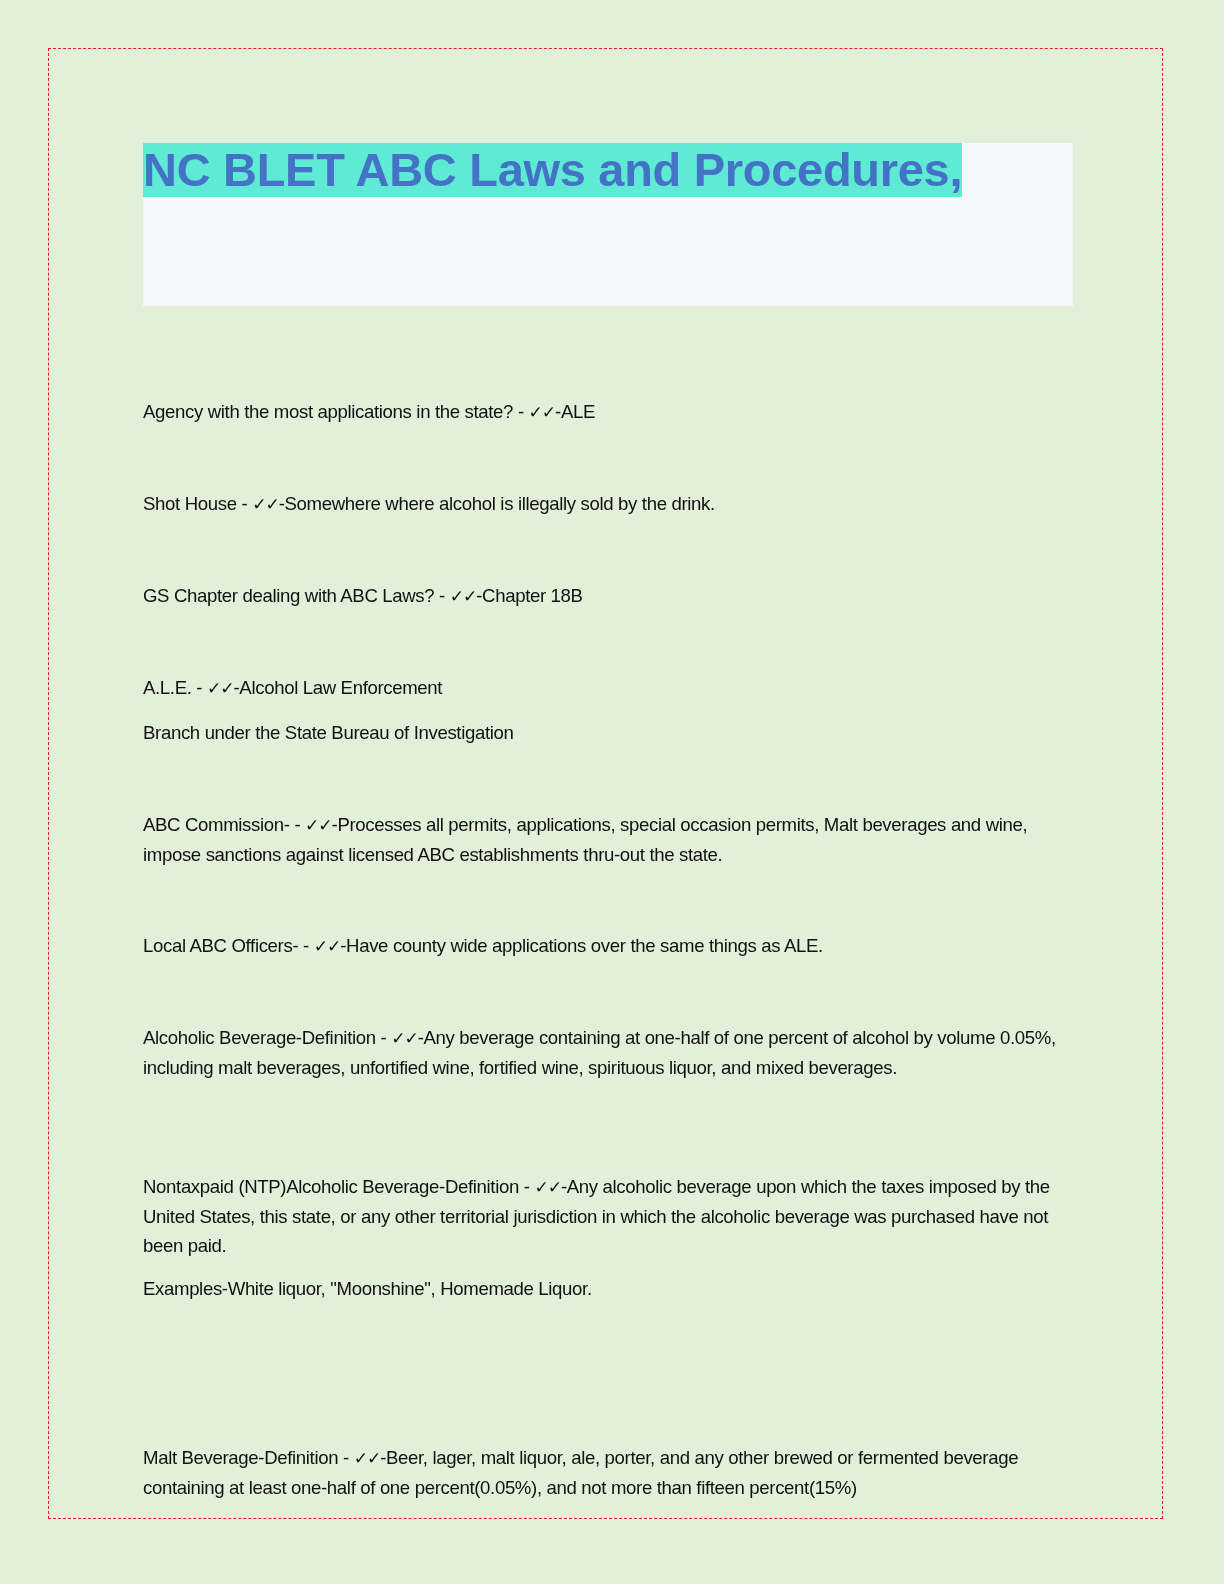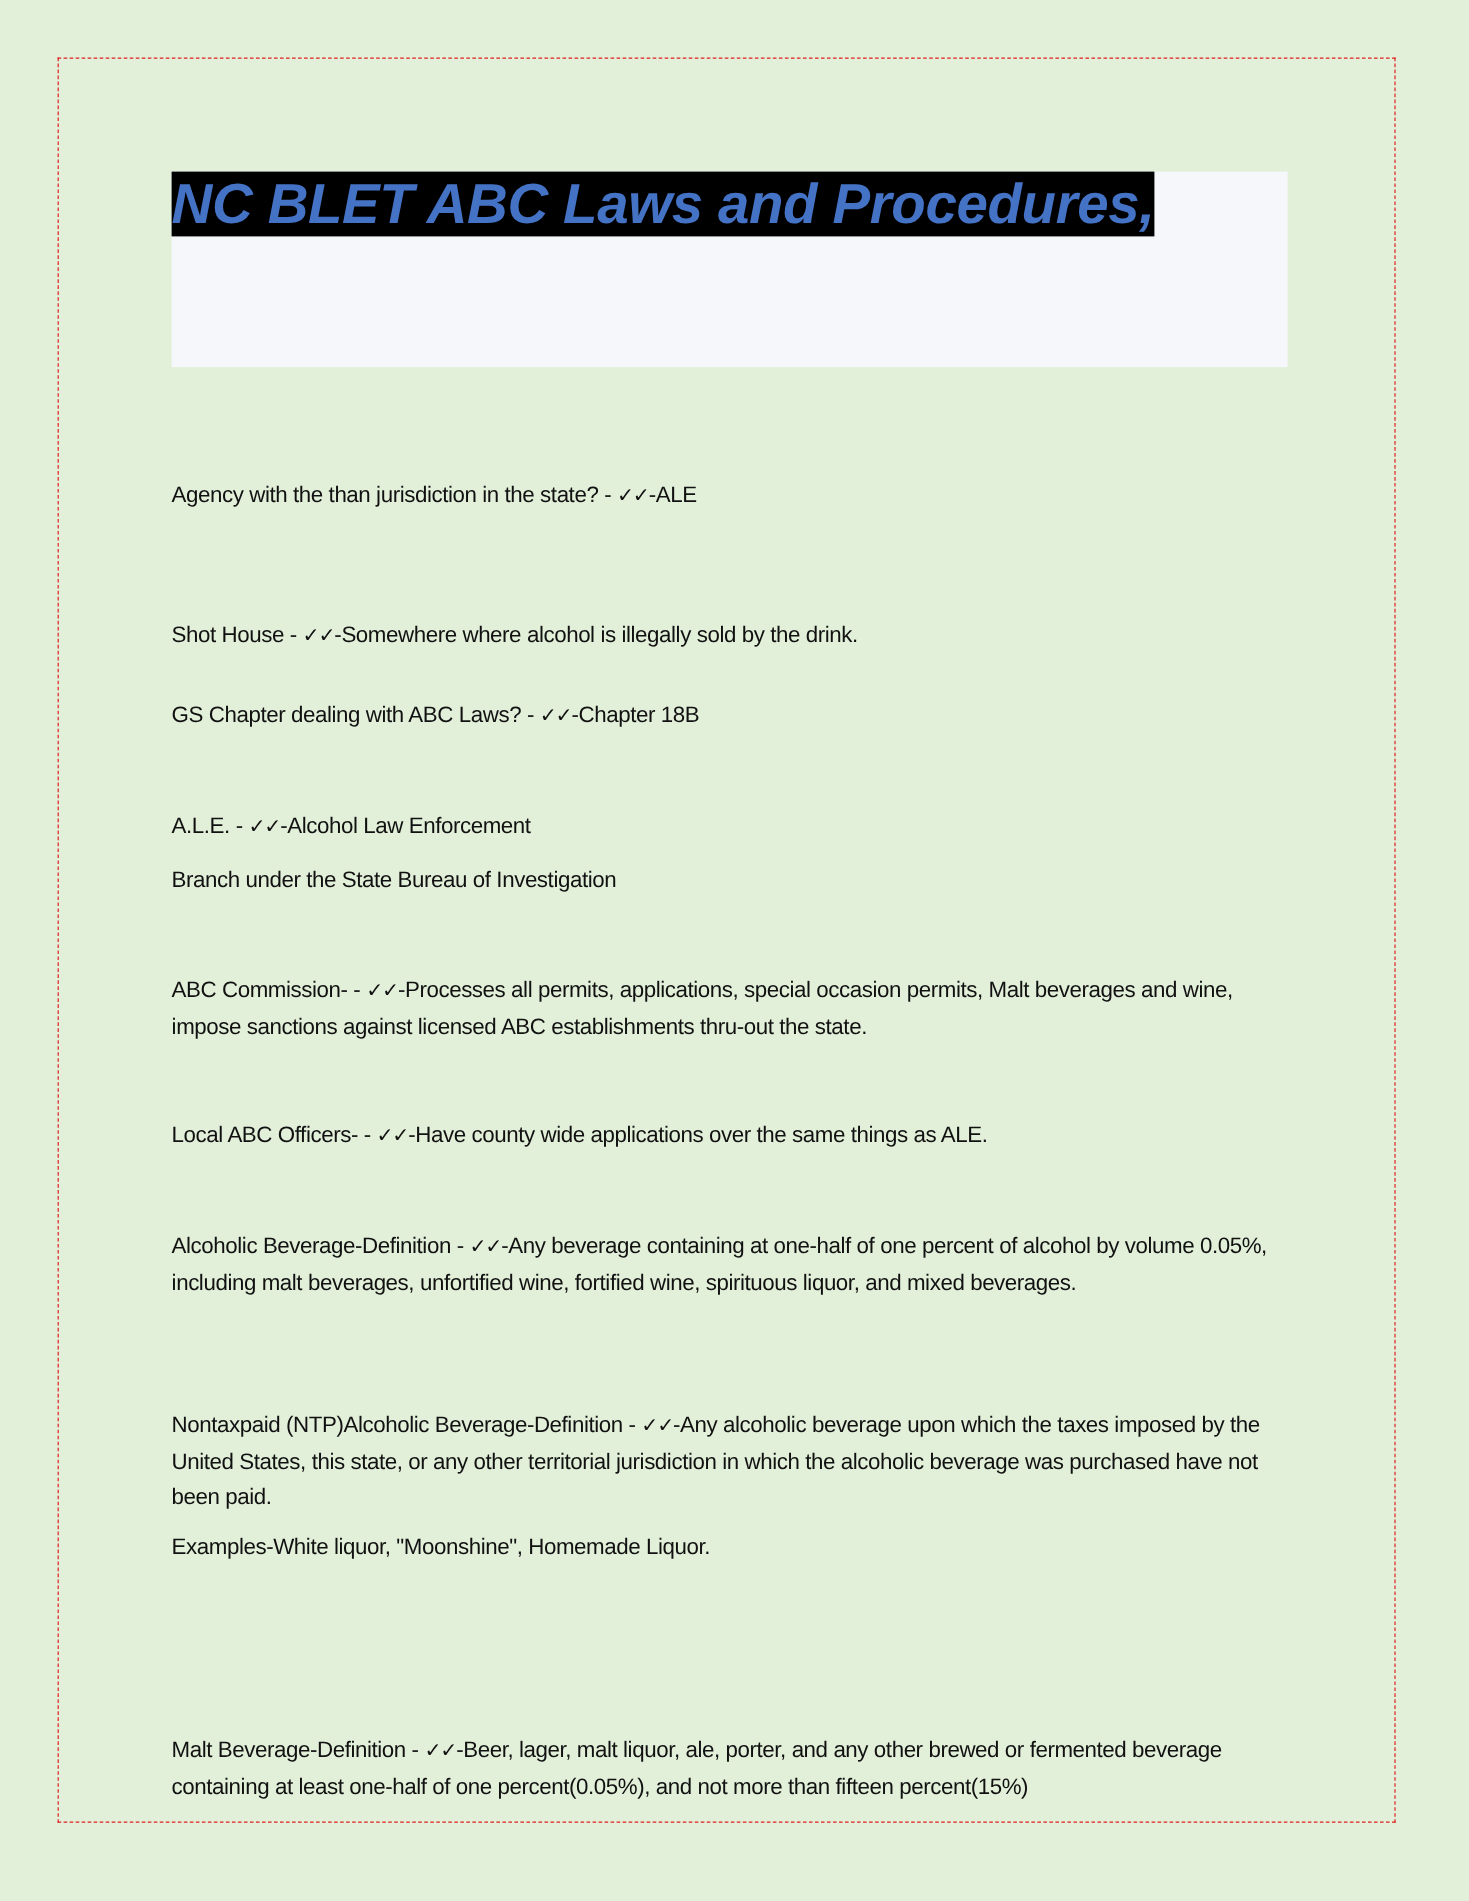--- a/index.html
+++ b/index.html
@@ -34,24 +34,23 @@
     .title {
       margin: 0;
       font-family: "Liberation Sans", sans-serif;
       font-weight: bold;
       font-size: 47px;
       line-height: 54px;
       color: #4472c4;
       letter-spacing: -0.3px;
     }
     .title span {
-      background: #000000;
+      background: #5eead4;
       display: inline;
       padding: 0 0 1px 0;
-      font-style: italic;
     }
     .content {
       position: absolute;
       left: 143px;
       top: 0;
       width: 930px;
       font-family: "Liberation Sans", sans-serif;
       font-size: 18.6px;
       color: #111;
       letter-spacing: -0.35px;
@@ -74,23 +73,23 @@
 <body>
 
 <div class="page-border"></div>
 
 <div class="title-box">
   <h1 class="title"><span>NC BLET ABC Laws and Procedures,</span><br><br></h1>
 </div>
 
 <div class="content">
 
-  <p class="para" style="top:397px"><span>Agency with the than jurisdiction in the state? - </span><span class="check">✓✓</span><span>-ALE</span></p>
+  <p class="para" style="top:397px"><span>Agency with the most applications in the state? - </span><span class="check">✓✓</span><span>-ALE</span></p>
 
-  <p class="para" style="top:514px"><span>Shot House - </span><span class="check">✓✓</span><span>-Somewhere where alcohol is illegally sold by the drink.</span></p>
+  <p class="para" style="top:489px"><span>Shot House - </span><span class="check">✓✓</span><span>-Somewhere where alcohol is illegally sold by the drink.</span></p>
 
   <p class="para" style="top:581px"><span>GS Chapter dealing with ABC Laws? - </span><span class="check">✓✓</span><span>-Chapter 18B</span></p>
 
   <p class="para" style="top:673px"><span>A.L.E. - </span><span class="check">✓✓</span><span>-Alcohol Law Enforcement</span></p>
   <p class="para" style="top:718px">Branch under the State Bureau of Investigation</p>
 
   <p class="para" style="top:810px"><span>ABC Commission- - </span><span class="check">✓✓</span><span>-Processes all permits, applications, special occasion permits, Malt beverages and wine, impose sanctions against licensed ABC establishments thru-out the state.</span></p>
 
   <p class="para" style="top:931px"><span>Local ABC Officers- - </span><span class="check">✓✓</span><span>-Have county wide applications over the same things as ALE.</span></p>
 

